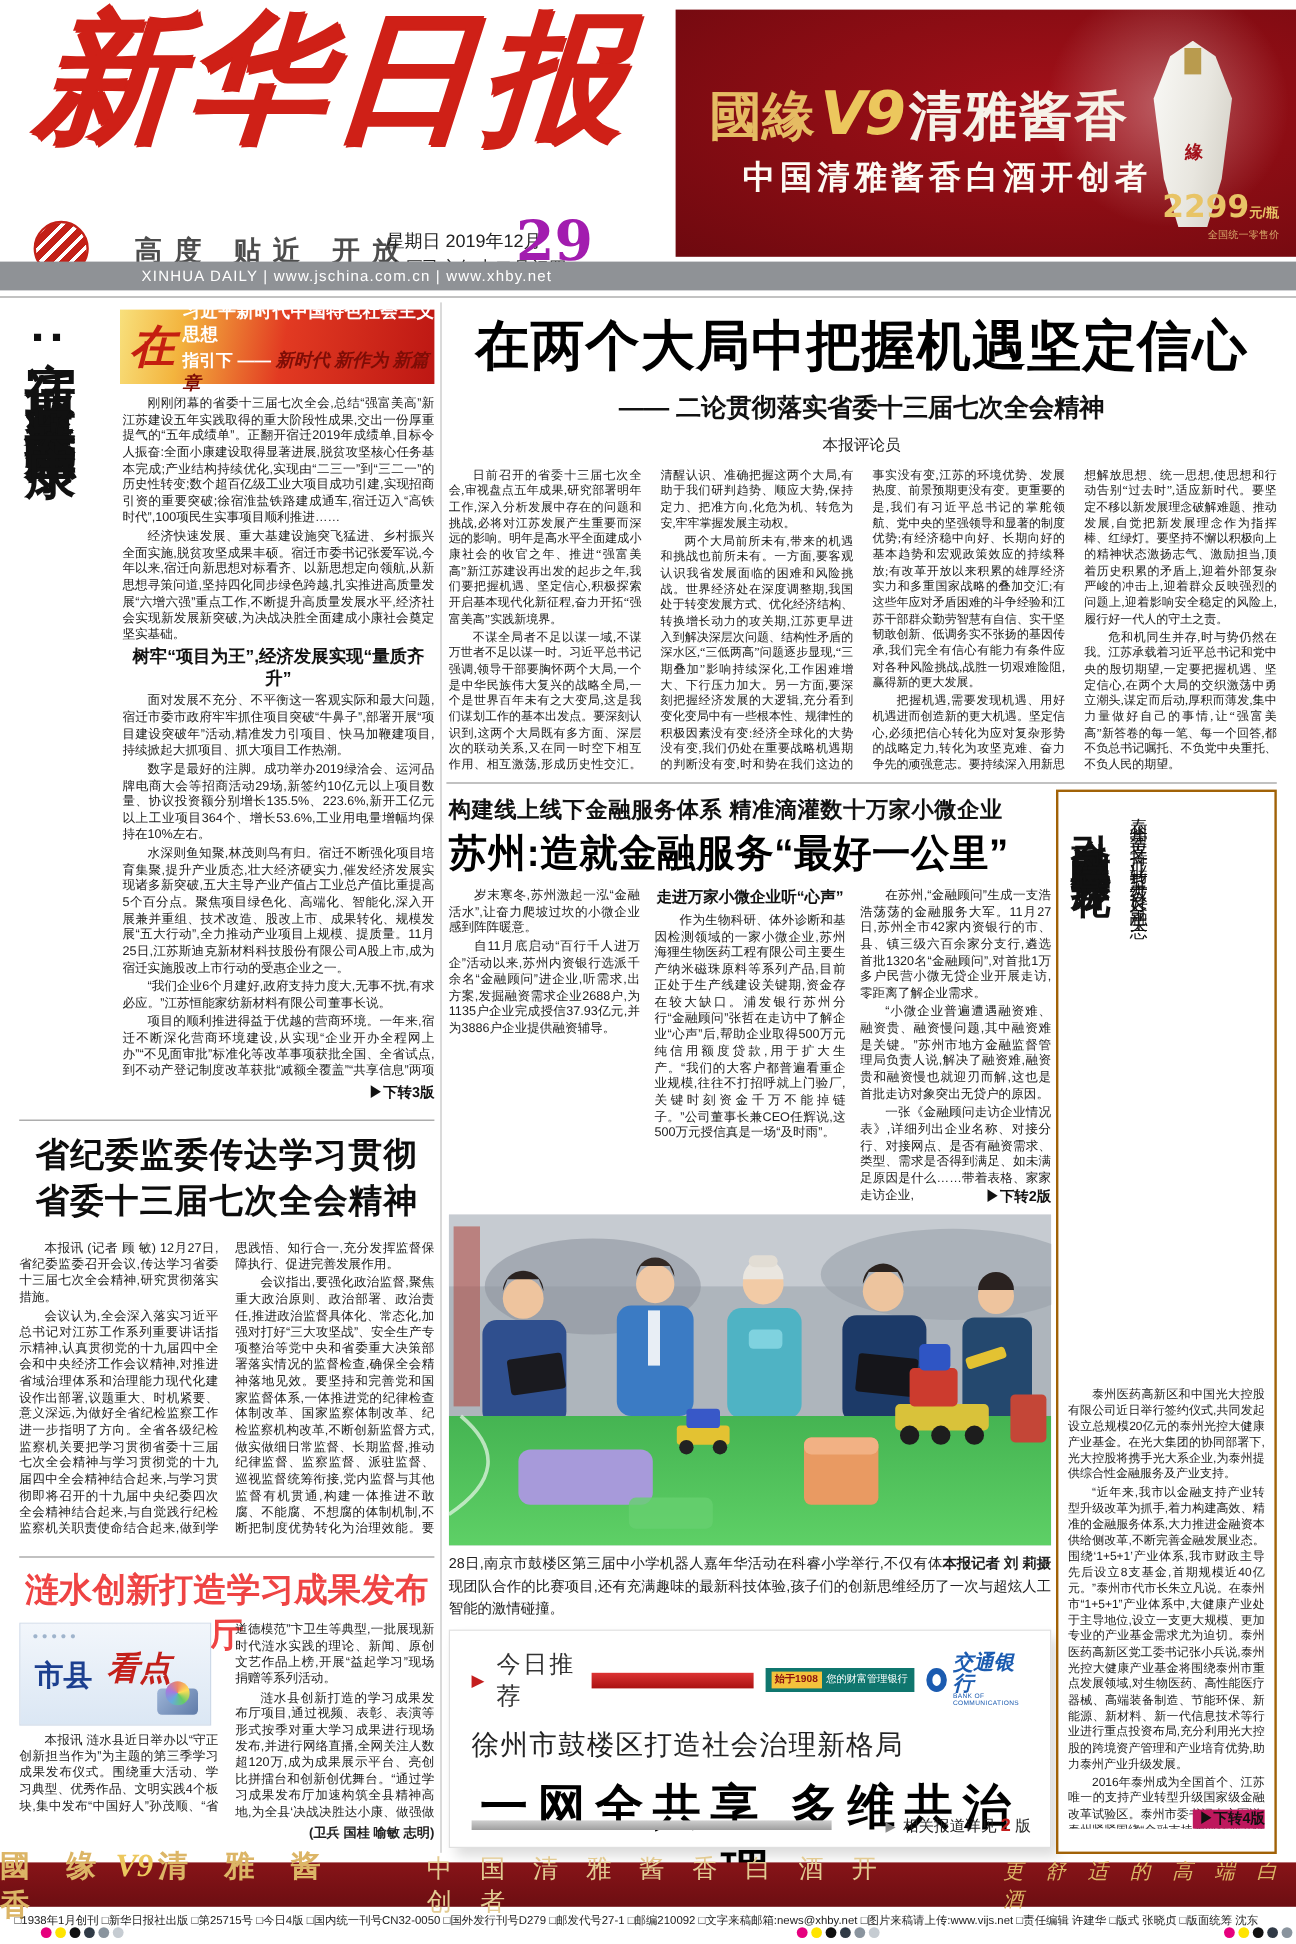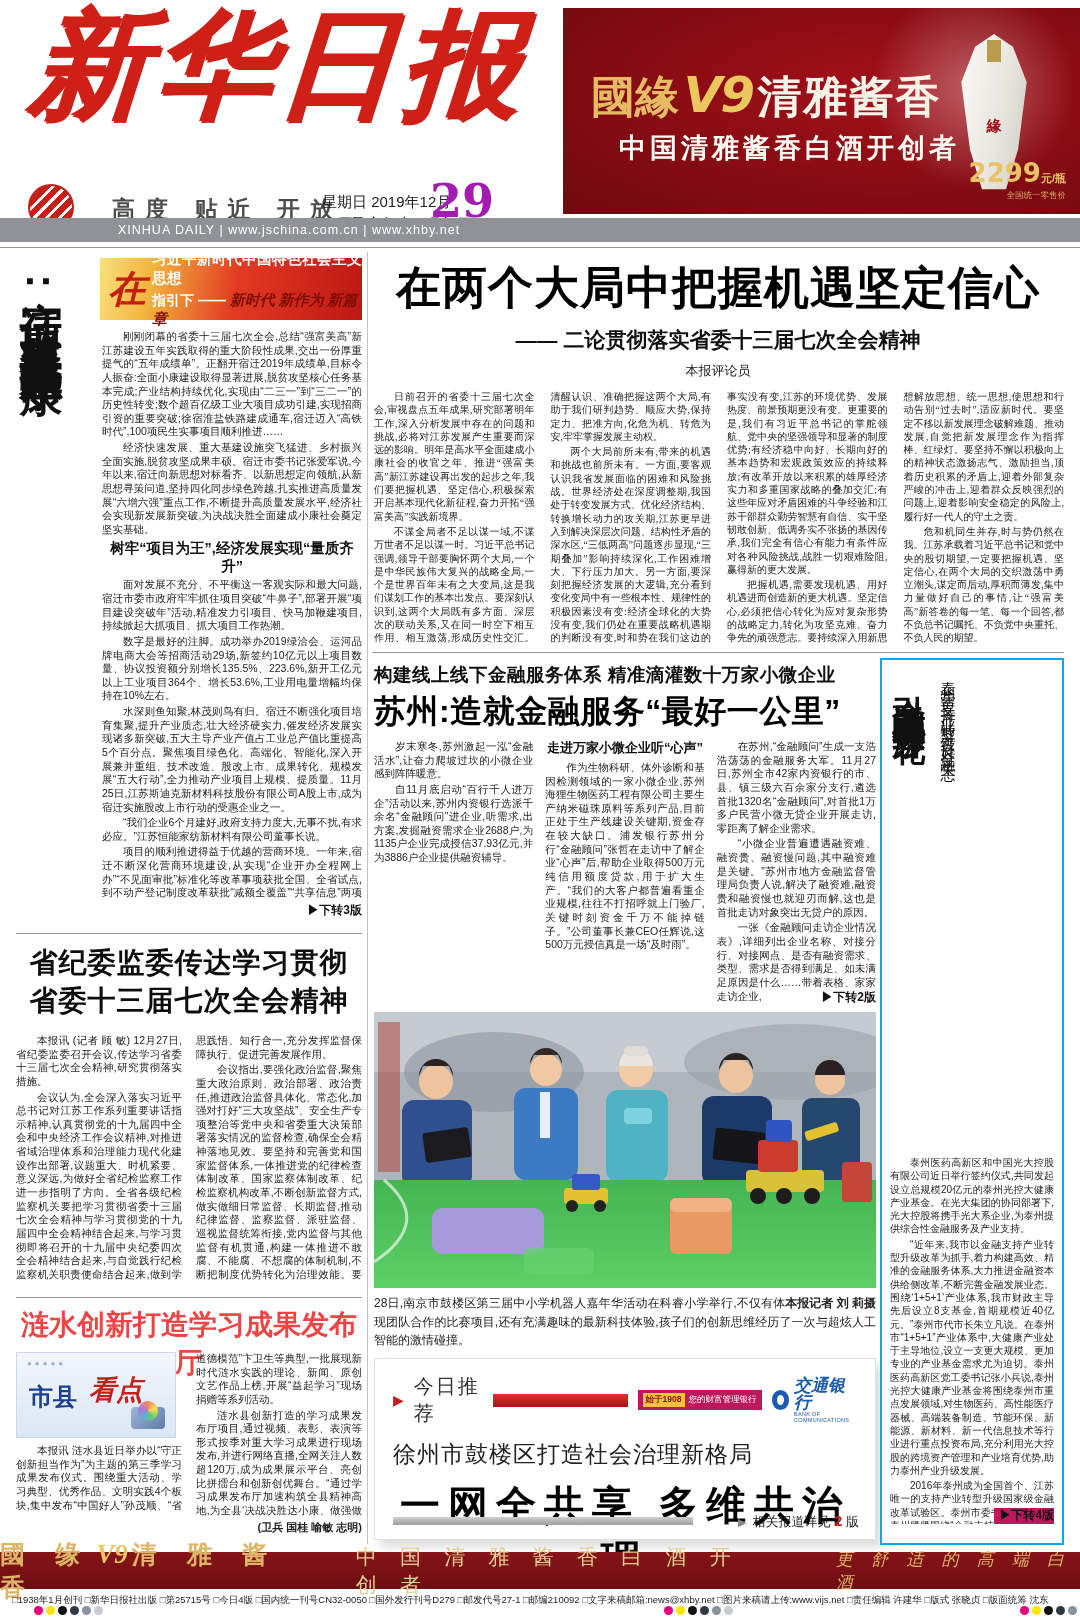--- a/index.html
+++ b/index.html
@@ -114,37 +114,37 @@
   .caption { left:374px; top:1294px; width:502px; font-size:12px; line-height:1.55; color:#222; }
   .credit { float:right; font-weight:bold; }
 
   
   .card { left:374px; top:1358px; width:502px; height:182px; background:#fff; border:1px solid #e0e0e0;
     box-shadow:6px 7px 10px rgba(0,0,0,.14); padding:14px 18px; }
   .card-row1 { display:flex; align-items:center; gap:10px; }
   .tri { color:#c41e1e; font-size:14px; }
   .rec-label { font-size:20px; color:#333; letter-spacing:2px; }
   .rec-bar { width:170px; height:13px; background:linear-gradient(180deg,#d33,#a11); }
-  .bank-badge { background:#be185d; color:#fff; font-size:8.5px; padding:3px 5px; display:flex; gap:4px; align-items:center; white-space:nowrap; }
+  .bank-badge { background:#0f766e; color:#fff; font-size:8.5px; padding:3px 5px; display:flex; gap:4px; align-items:center; white-space:nowrap; }
   .bank-badge .chip { background:#f4c23c; color:#8a1010; font-weight:bold; padding:1px 3px; }
   .bocom { display:flex; align-items:center; gap:5px; margin-left:auto; }
   .bocom-icon { width:20px; height:20px; border-radius:50%; border:5px solid #1b5bb0; background:#fff; }
   .bocom-name { font-family:"Liberation Serif",serif; font-weight:900; font-style:italic; font-size:17px; color:#1b5bb0; line-height:1; }
   .bocom-en { font-size:5.5px; color:#1b5bb0; letter-spacing:0.3px; }
   .rec-kicker { margin-top:12px; font-size:23px; color:#222; letter-spacing:1px; }
   .rec-head { margin-top:8px; text-align:center; font-family:"Liberation Serif",serif; font-weight:900;
     font-size:40px; letter-spacing:8px; color:#000; }
   .rec-footbar { position:absolute; left:18px; bottom:14px; width:300px; height:8px;
     background:linear-gradient(180deg,#cfcfcf,#9e9e9e); }
   .rec-note { position:absolute; right:16px; bottom:8px; font-size:13px; color:#222; }
   .rec-note .pg { color:#c41e1e; font-weight:900; font-size:15px; }
   .rec-note .tri { font-size:11px; color:#888; margin-right:6px; }
 
   
-  .tz { left:880px; top:658px; width:184px; height:887px; border:2px solid #0ea5e9; background:#fff; padding:10px 8px 8px 8px; }
+  .tz { left:880px; top:658px; width:184px; height:887px; border:2px solid #a16207; background:#fff; padding:10px 8px 8px 8px; }
   .tz-vert { height:478px; writing-mode:vertical-rl; }
   .tz-kicker { font-size:15px; color:#111; letter-spacing:5px; margin-left:10px; }
   .tz-head { font-size:33px; font-weight:900; color:#111; letter-spacing:3px; line-height:1.15; }
   .tz-body { margin-top:8px; height:368px; overflow:hidden; font-size:10px; line-height:1.33; color:#222; position:relative; }
   .tz-jump { position:absolute; right:0; bottom:0; background:#be185d; padding-left:5px; }
 
   
   .bot-ad { left:0; top:1552px; width:1080px; height:37px; background:linear-gradient(180deg,#871418,#6d0e12);
     display:flex; align-items:center; justify-content:flex-start; gap:54px; font-family:"Liberation Serif",serif; }
   .bot-ad .b1 { color:#dcb566; font-weight:900; font-size:25px; letter-spacing:12px; }

